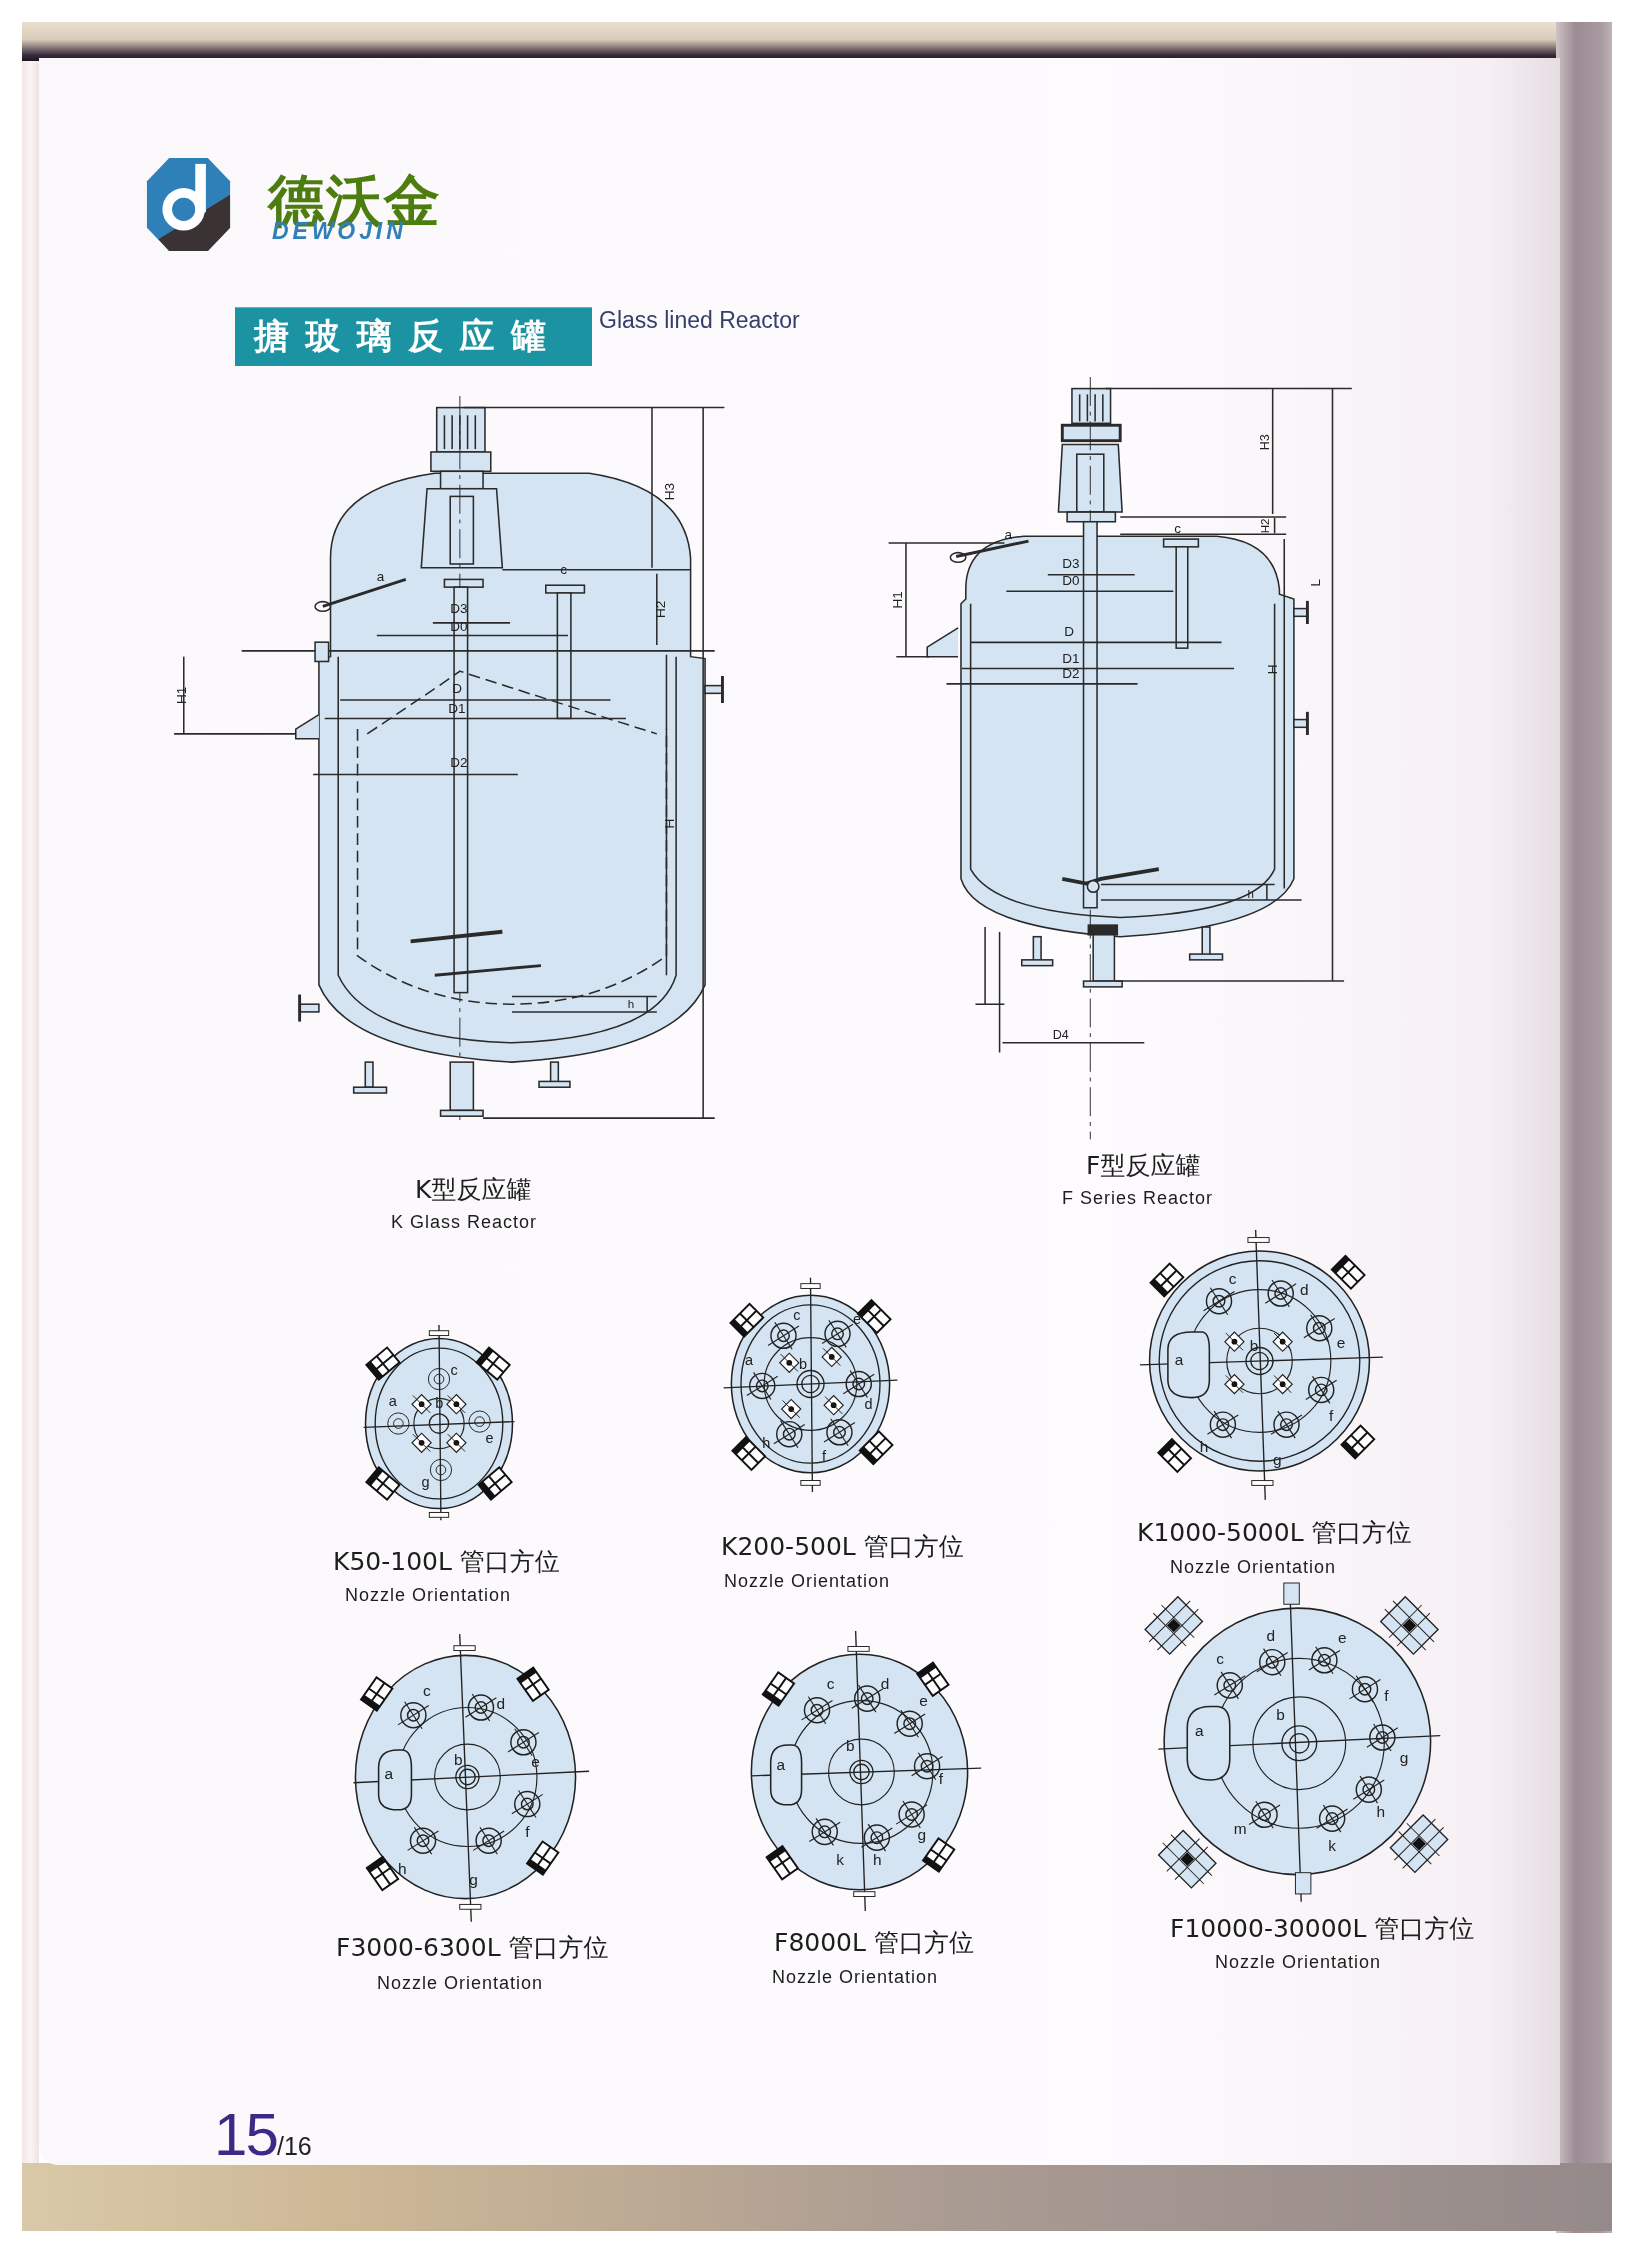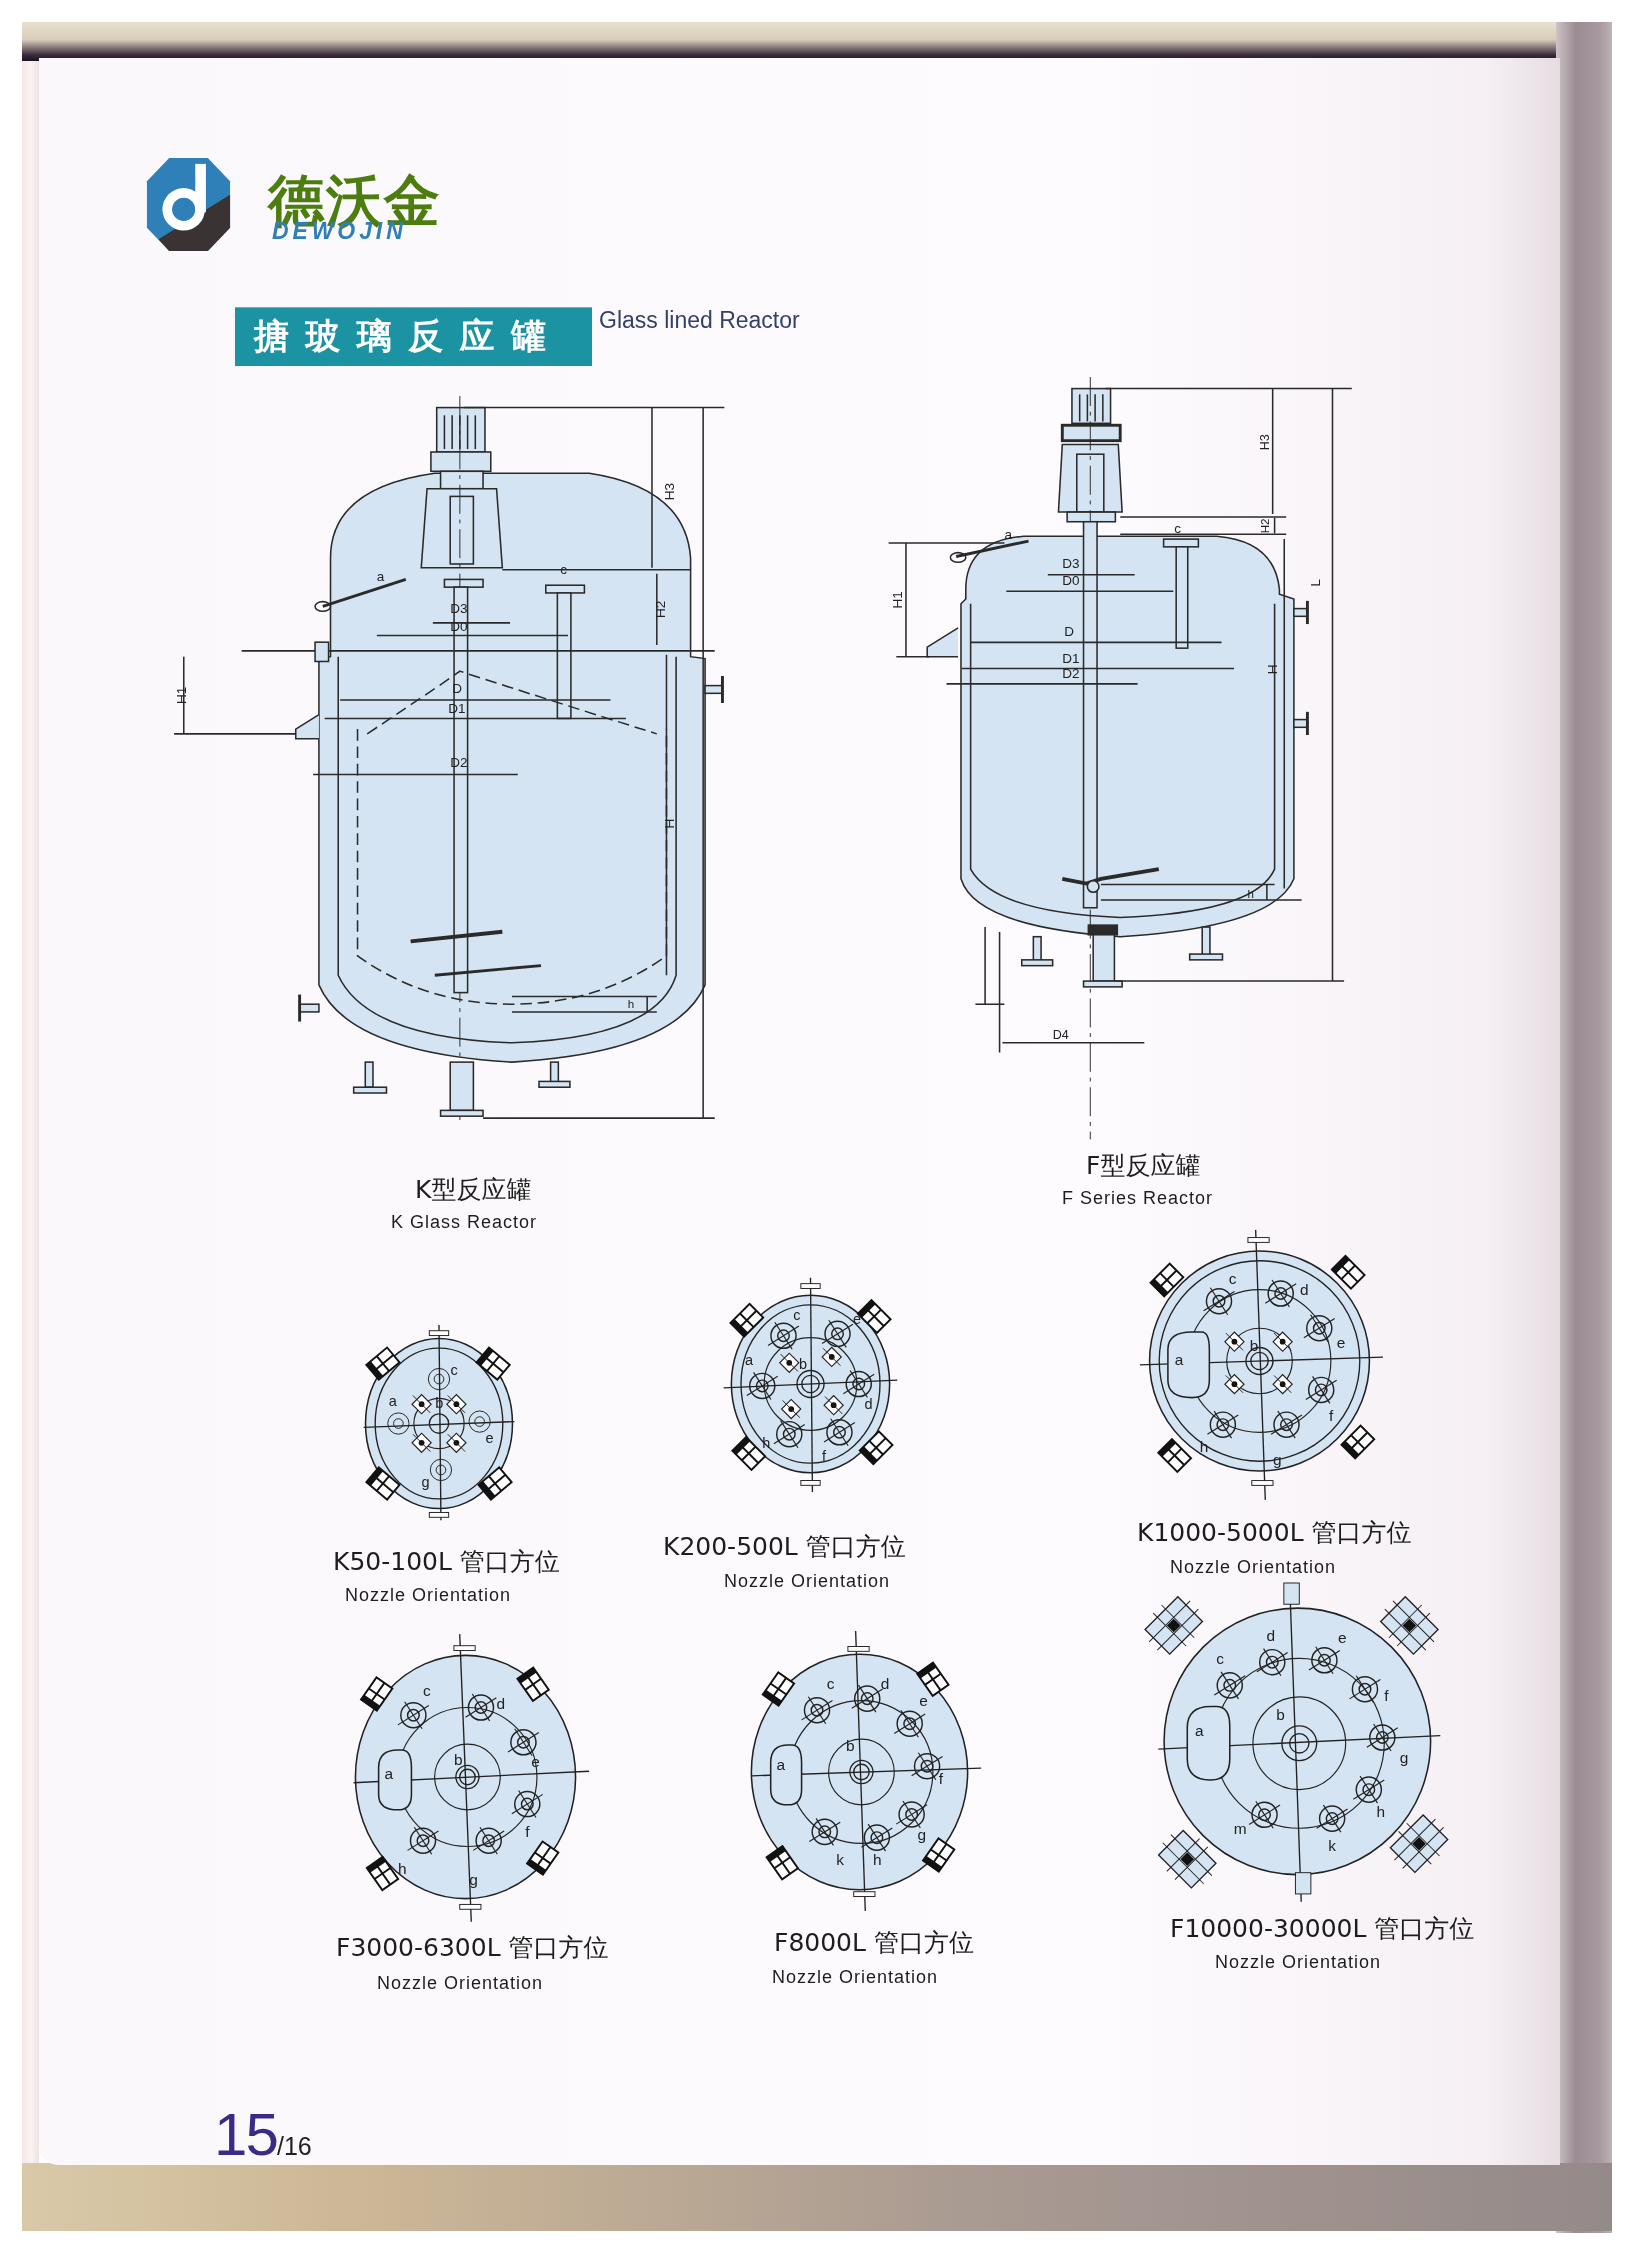--- a/index.html
+++ b/index.html
@@ -310,21 +310,21 @@
   <use href="#bolt" x="-20" y="26"></use>
     <use href="#bolt" x="24" y="22"></use>
   <text x="-18" y="-66">c</text>
   <text x="44" y="-62">e</text>
   <text x="-68" y="-20">a</text>
   <text x="-12" y="-16">b</text>
   <text x="56" y="26">d</text>
   <text x="-50" y="66">h</text>
   <text x="12" y="80">f</text>
 </svg>
-<div class="caption cap-cn" style="left:663px;top:1530px">K200-500L 管口方位</div>
+<div class="caption cap-cn" style="left:721px;top:1530px">K200-500L 管口方位</div>
 <div class="caption cap-en" style="left:724px;top:1571px">Nozzle Orientation</div>
 
 <svg class="diagram" style="left:1134px;top:1226px" width="251" height="270" viewBox="-130 -140 260 280" font-family="Liberation Sans, sans-serif" font-size="16" fill="#222">
   <circle cx="0" cy="0" r="114" fill="#d4e4f2" stroke="#222" stroke-width="1.6"></circle>
   <circle cx="0" cy="0" r="104" fill="none" stroke="#222" stroke-width="1.4"></circle>
   <line x1="-124" y1="4" x2="128" y2="-4" stroke="#222" stroke-width="1.4"></line>
   <line x1="-4" y1="-136" x2="6" y2="144" stroke="#222" stroke-width="1.4"></line>
   <rect x="-12" y="-128" width="22" height="5" fill="#fff" stroke="#222"></rect>
   <rect x="-8" y="124" width="22" height="5" fill="#fff" stroke="#222"></rect>
   <use href="#lug" x="-96" y="-84" transform="rotate(-45 -96 -84)"></use>

